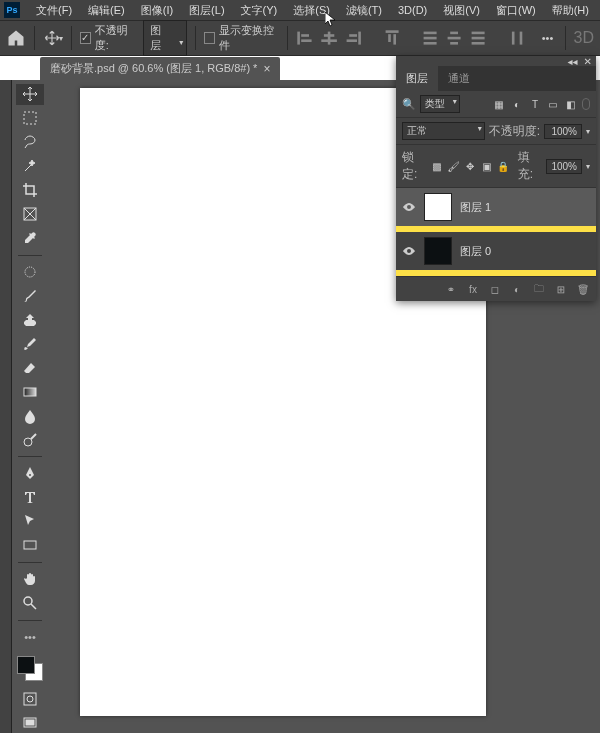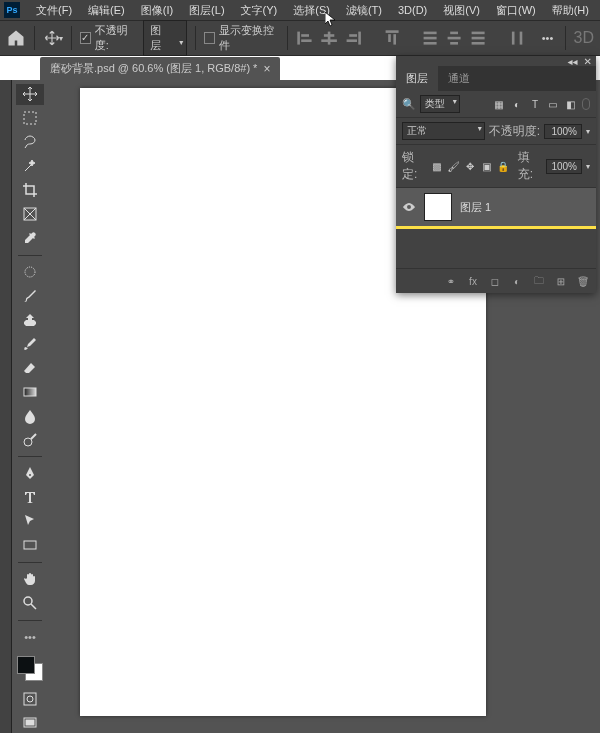--- a/index.html
+++ b/index.html
@@ -42,21 +42,21 @@
 .panel-tabs { display: flex; background: #333; }
 .p-tab { padding: 5px 10px; font-size: 11px; color: #999; cursor: pointer; }
 .p-tab.active { background: #424242; color: #ddd; }
 .filter-row, .blend-row, .lock-row { display: flex; align-items: center; padding: 4px 6px; gap: 4px; border-bottom: 1px solid #333; }
 .mini-dd { background: #3a3a3a; border: 1px solid #222; padding: 1px 14px 1px 4px; font-size: 10px; position: relative; flex-shrink: 0; }
 .mini-dd::after { content: "▾"; position: absolute; right: 2px; font-size: 8px; }
 .fil-icon { width: 14px; height: 14px; display: flex; align-items: center; justify-content: center; font-size: 10px; }
 .pct-input { background: #3a3a3a; border: 1px solid #222; padding: 1px 4px; font-size: 10px; width: 38px; text-align: right; }
 .row-label { font-size: 12px; color: #bbb; }
 .layer-list { min-height: 80px; }
-.layer-item { display: flex; align-items: center; padding: 5px 6px; gap: 8px; border-bottom: 3px solid #fde047; }
+.layer-item { display: flex; align-items: center; padding: 5px 6px; gap: 8px; border-bottom: 6px solid #fde047; }
 .layer-item.sel { background: #5a5a5a; }
 .eye { width: 14px; height: 14px; }
 .thumb { width: 28px; height: 28px; border: 1px solid #222; background: #fff; }
 .thumb.dark { background: #0c1012; }
 .layer-name { font-size: 11px; color: #ddd; }
 .panel-footer { display: flex; justify-content: flex-end; padding: 5px 6px; gap: 8px; border-top: 1px solid #333; }
 .foot-icon { width: 14px; height: 14px; display: flex; align-items: center; justify-content: center; font-size: 10px; color: #aaa; }
 
 .cursor { position: absolute; top: 12px; left: 325px; width: 12px; height: 16px; z-index: 100; }
 </style>
@@ -360,20 +360,27 @@
     <span style="font-size:8px">▾</span>
   </div>
   <div class="layer-list" id="layer-list">
       <div class="layer-item sel">
     <span class="eye"><svg viewBox="0 0 14 14" fill="#ccc">
             <path d="M7 3C4 3 1 7 1 7s3 4 6 4 6-4 6-4-3-4-6-4zm0 6a2 2 0 110-4 2 2 0 010 4z"></path>
           </svg></span>
     <div class="thumb "></div>
     <span class="layer-name">图层 1</span>
       </div>
+      <div class="layer-item">
+    <span class="eye"><svg viewBox="0 0 14 14" fill="#ccc">
+            <path d="M7 3C4 3 1 7 1 7s3 4 6 4 6-4 6-4-3-4-6-4zm0 6a2 2 0 110-4 2 2 0 010 4z"></path>
+          </svg></span>
+    <div class="thumb dark"></div>
+    <span class="layer-name">图层 0</span>
+      </div>
     </div>
   <div class="panel-footer">
     <span class="foot-icon">⚭</span>
     <span class="foot-icon" style="">fx</span>
     <span class="foot-icon">◻</span>
     <span class="foot-icon">◐</span>
     <span class="foot-icon">🗀</span>
     <span class="foot-icon">⊞</span>
     <span class="foot-icon">🗑</span>
   </div>

